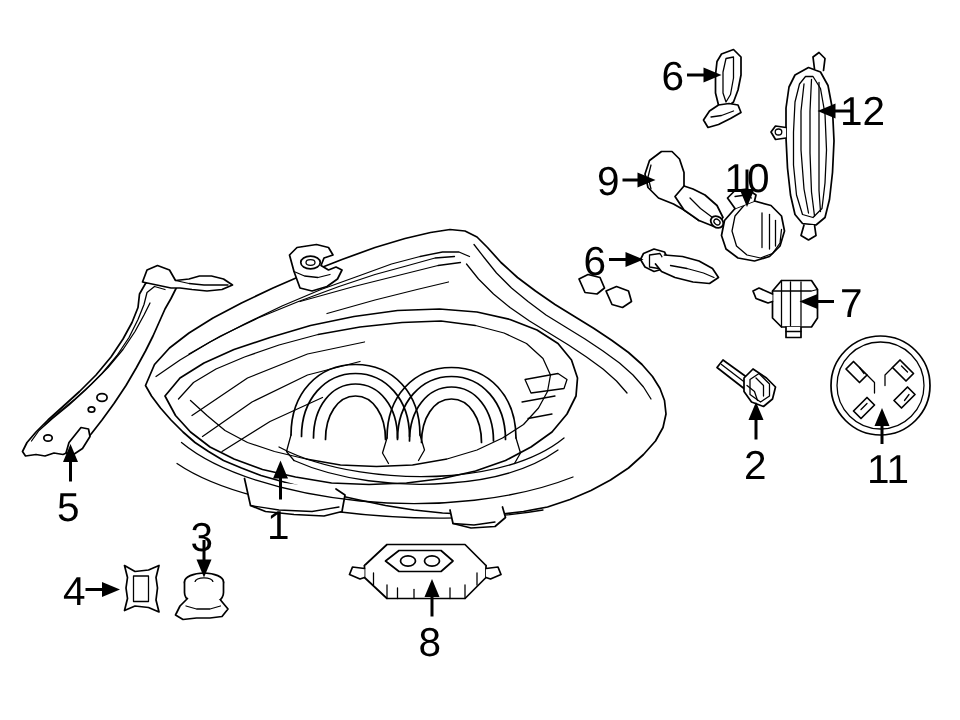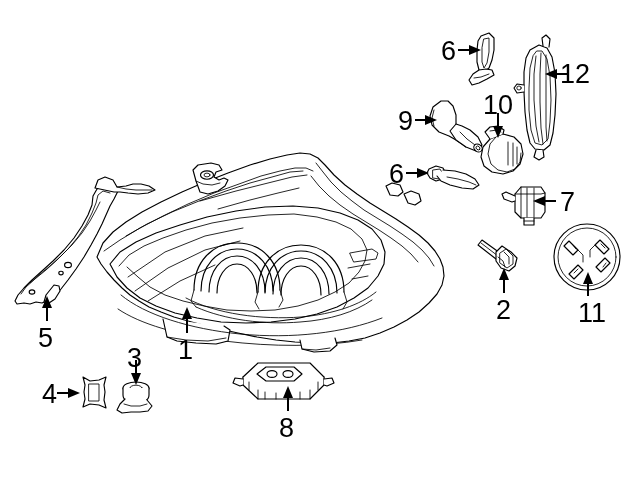--- a/index.html
+++ b/index.html
@@ -397,17 +397,17 @@
   <div class="callout-label" style="left:178px; top:337px;">1</div>
   <div class="callout-label" style="left:496px; top:297px;">2</div>
   <div class="callout-label" style="left:127px; top:345px;">3</div>
   <div class="callout-label" style="left:42px; top:381px;">4</div>
   <div class="callout-label" style="left:38px; top:325px;">5</div>
   <div class="callout-label" style="left:441px; top:38px;">6</div>
   <div class="callout-label" style="left:389px; top:161px;">6</div>
   <div class="callout-label" style="left:560px; top:189px;">7</div>
   <div class="callout-label" style="left:279px; top:415px;">8</div>
   <div class="callout-label" style="left:398px; top:108px;">9</div>
-  <div class="callout-label" style="left:483px; top:92px;">10</div>
+  <div class="callout-label" style="left:483px; top:106px;">10</div>
   <div class="callout-label" style="left:578px; top:300px;">11</div>
   <div class="callout-label" style="left:560px; top:61px;">12</div>
 
 </div>
 
 </body></html>

